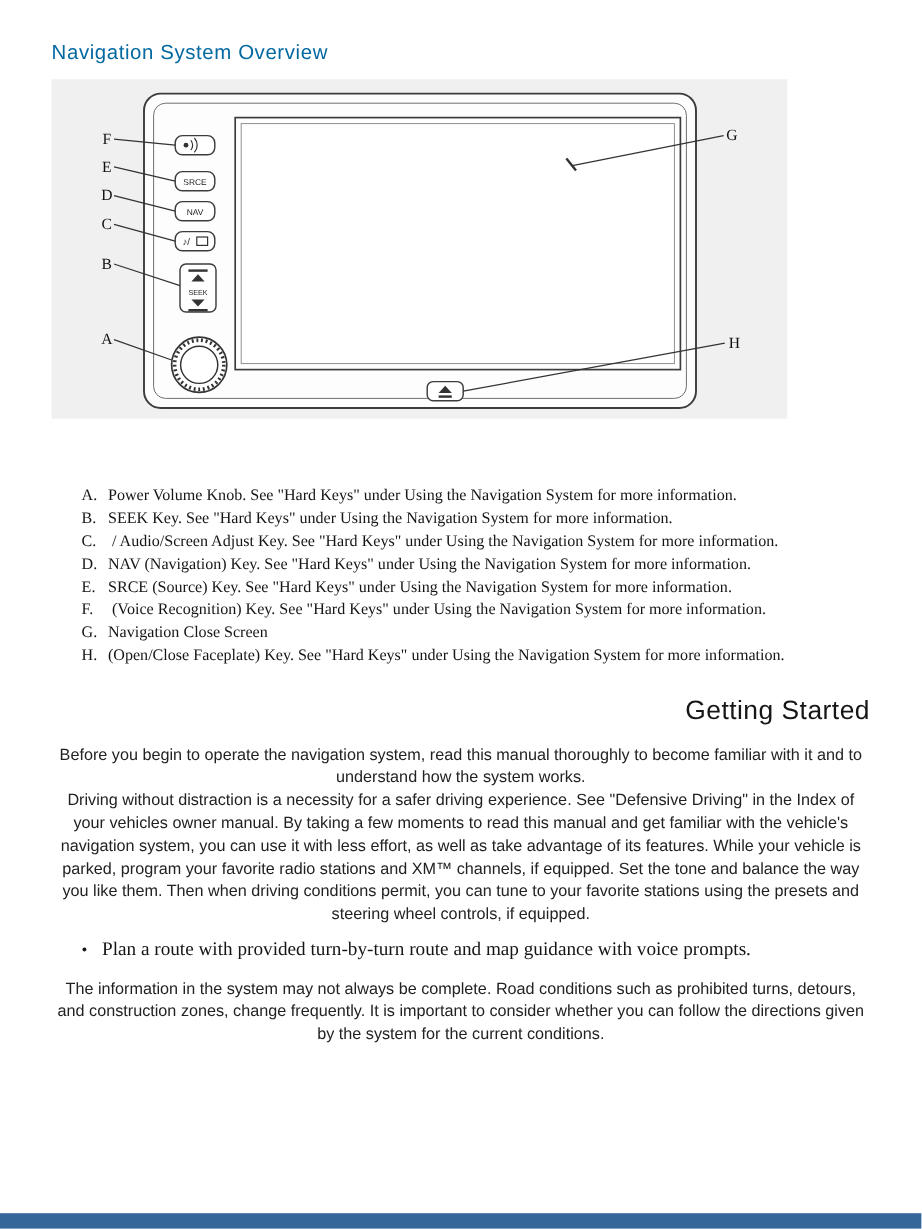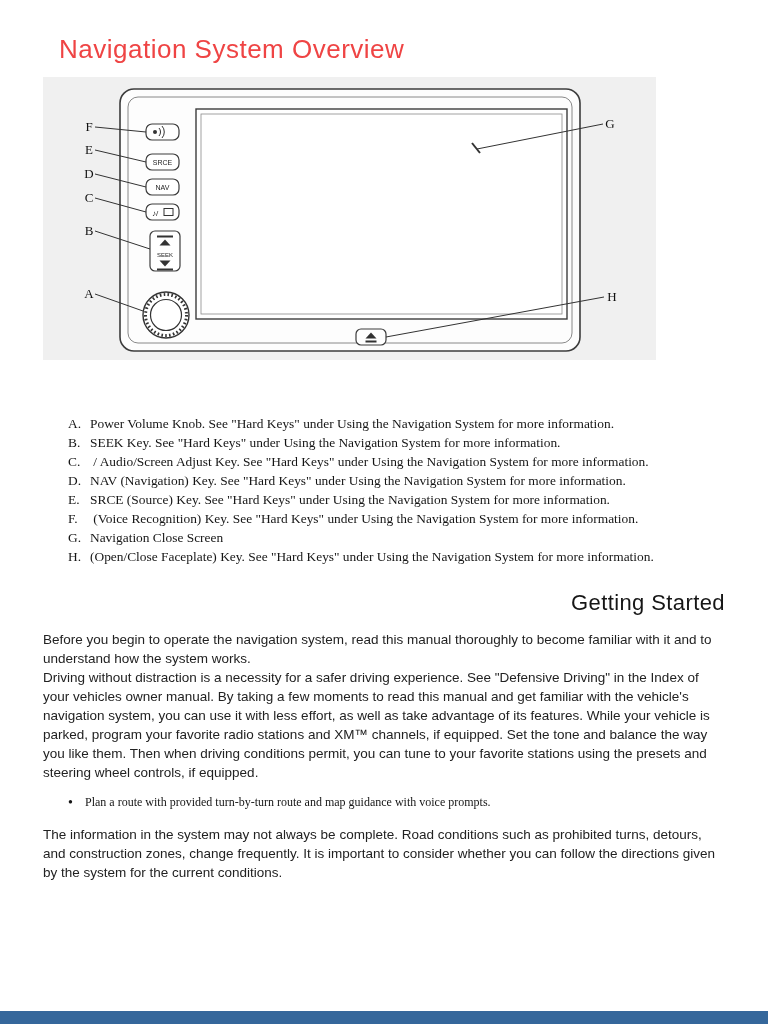--- a/index.html
+++ b/index.html
@@ -4,46 +4,47 @@
 <style>
   html,body{margin:0;padding:0;}
   body{
     width:768px;height:1024px;position:relative;overflow:hidden;
     background:#ffffff;
     font-family:"Liberation Sans", sans-serif;
     color:#1f1f1f;
   }
   .page{padding:30px 43px 0 43px;}
   h1.title{
-    font-size:26px;font-weight:400;color:#ef4444;
-    letter-spacing:0.5px;margin:4px 0 12px 16px;
+    font-size:17px;font-weight:400;color:#0369a1;
+    letter-spacing:0.5px;margin:4px 0 12px 0;
   }
   .diagram-wrap{
     width:613px;height:283px;background:#f0f0f0;margin:0;
   }
   ol.key-list{
     list-style:none;margin:54px 0 0 25px;padding:0;
     font-family:"Liberation Serif", serif;
     font-size:13.4px;line-height:19px;color:#151515;
   }
   ol.key-list li{display:flex;}
   ol.key-list .letter{flex:0 0 22px;}
   ol.key-list .ktext{max-width:608px;}
   h2.section{
     font-size:22px;font-weight:400;color:#161616;
     letter-spacing:0.4px;margin:24px 0 14px 0;text-align:right;
   }
   .body-text p{
     margin:0;font-size:13.5px;line-height:19px;color:#222;
     max-width:690px;
+    text-align:center;
   }
   ul.feature-list{
     list-style:none;margin:11px 0 12px 0;padding:0;
     font-family:"Liberation Serif", serif;
-    font-size:12px;line-height:19px;color:#151515;
+    font-size:16px;line-height:19px;color:#151515;
   }
   ul.feature-list li{
     display:flex;margin:0 0 11px 25px;max-width:640px;
   }
   ul.feature-list .dot{flex:0 0 17px;}
   ul.feature-list .dot::before{content:"\2022";font-size:14px;}
   .footer-bar{
     position:absolute;left:0;bottom:0;width:768px;height:13px;
     background:#35679b;
   }

